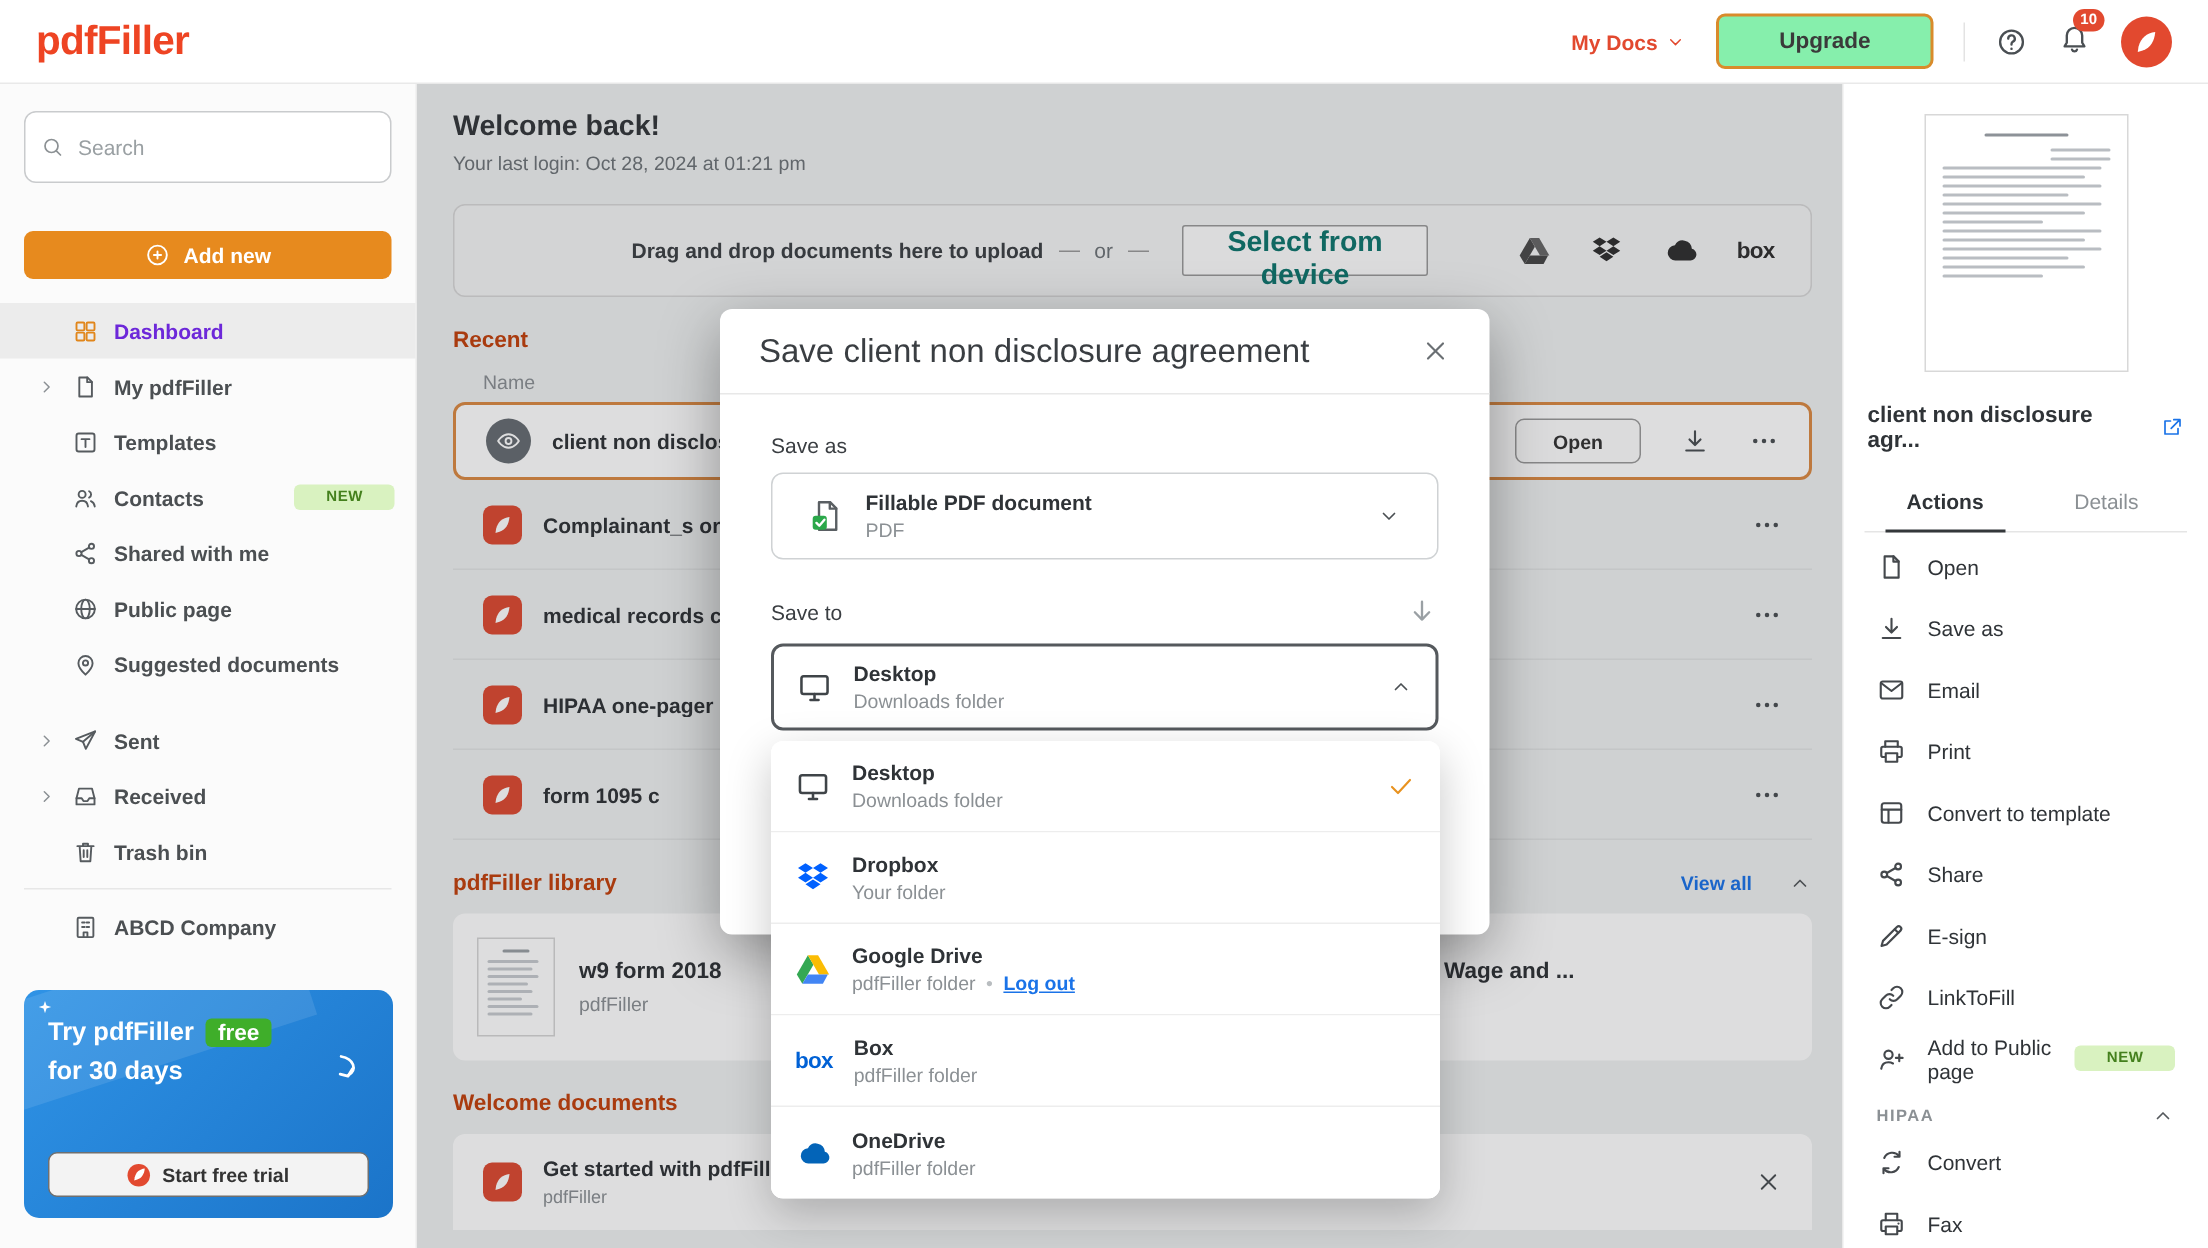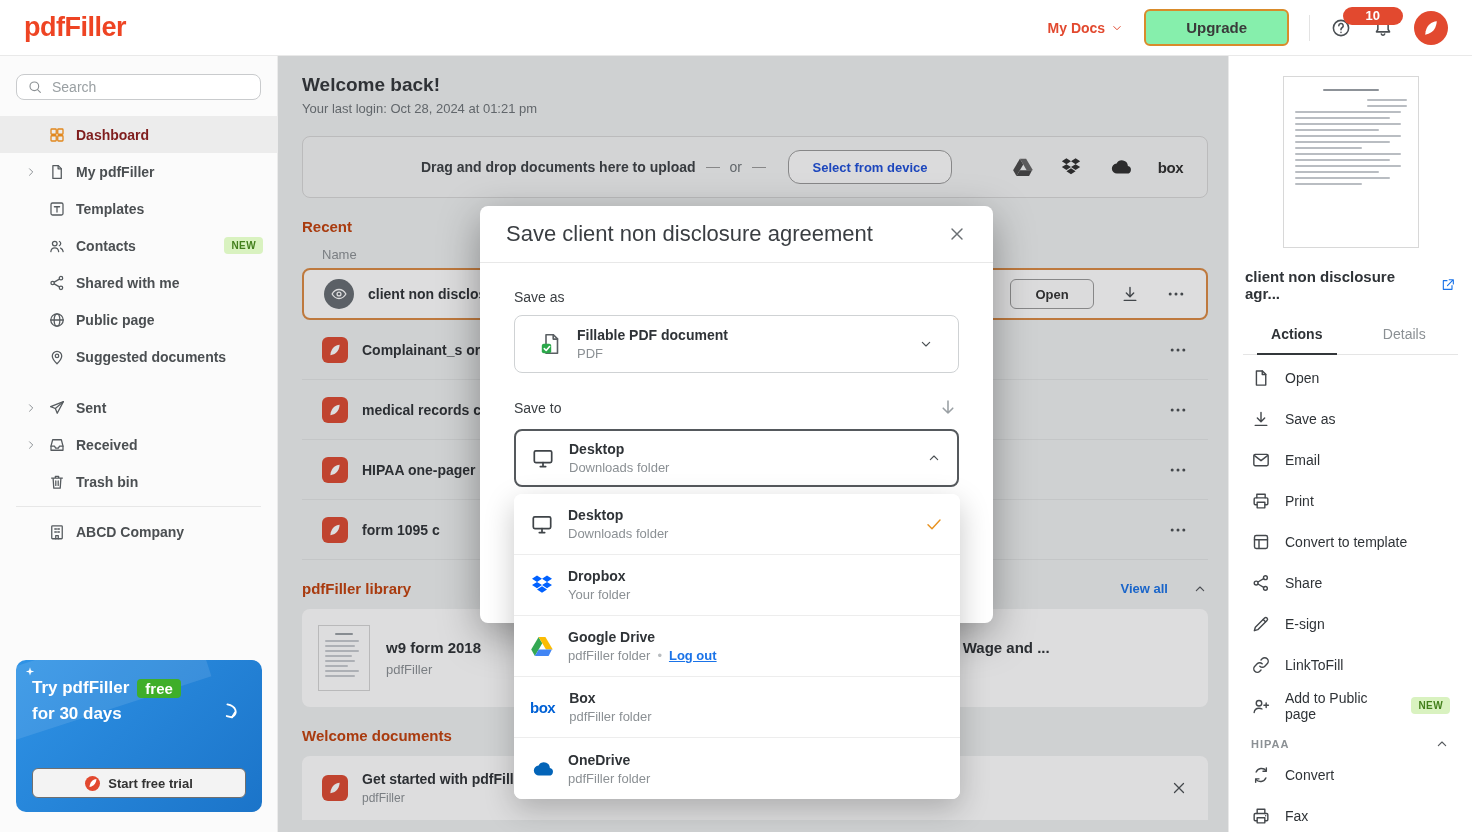--- a/index.html
+++ b/index.html
@@ -19,45 +19,45 @@
   .logo { font-size:27px; font-weight:bold; color:#ee4423; letter-spacing:-0.5px; }
   .header-right { margin-left:auto; display:flex; align-items:center; gap:20px; }
   .mydocs { color:#e2492f; font-weight:700; font-size:14px; display:flex; align-items:center; gap:5px; cursor:pointer; }
   .mydocs .ic { color:#e2492f; }
   .upgrade-btn { border:2px solid #d98b2b; border-radius:6px; padding:8px 40px; font-weight:700;
     font-size:15px; color:#3a3a3a; background:#86efac; cursor:pointer; font-family:inherit; }
   .header-sep { width:1px; height:26px; background:#e3e3e3; }
   .hicon { color:#4a4f53; cursor:pointer; }
   .bell-wrap { position:relative; }
   .badge-count { position:absolute; top:-8px; right:-9px; background:#e2492f; color:#fff;
-    font-size:13px; font-weight:700; border-radius:9px; padding:2px 23px; line-height:1.1; }
+    font-size:10px; font-weight:700; border-radius:9px; padding:2px 5px; line-height:1.1; }
   .avatar { width:34px; height:34px; border-radius:50%; background:#e2492f; display:flex;
     align-items:center; justify-content:center; cursor:pointer; }
 
   
   .sidebar { position:absolute; top:56px; left:0; width:278px; bottom:0; background:#fbfbfb;
     border-right:1px solid #ebebeb; padding:18px 16px 0; z-index:9; }
-  .search-box { display:flex; align-items:center; gap:9px; height:26px; border:1px solid #c9cbcd;
+  .search-box { display:flex; align-items:center; gap:9px; height:48px; border:1px solid #c9cbcd;
     border-radius:8px; background:#fff; padding:0 10px; color:#8c9194; }
   .search-box input { border:none; outline:none; flex:1; font-size:14px; background:transparent; color:#333; font-family:inherit; }
   .search-box input::placeholder { color:#9aa0a3; }
   .add-new { margin-top:32px; height:32px; width:100%; background:#e78a1e; color:#fff; border:none;
     border-radius:6px; font-weight:700; font-size:14px; display:flex; align-items:center;
     justify-content:center; gap:8px; cursor:pointer; font-family:inherit; }
   .add-new .ic { color:#fff; }
   .nav { margin:16px -16px 0; }
   .nav-item { display:flex; align-items:center; height:37px; padding:0 14px 0 24px; font-size:14px;
     font-weight:600; color:#4b4f52; gap:10px; cursor:pointer; }
   .nav-item .chev { color:#8a8f93; }
   .chev-sp { width:14px; flex:none; }
   .nico { color:#565b5f; }
-  .nav-item.active { background:#ececec; color:#7f1d1d; }
+  .nav-item.active { background:#ececec; color:#6d28d9; }
   .nav-item.active .nico { color:#e1861b; }
   .badge-new { margin-left:auto; background:#d9f2c0; color:#44801d; font-size:10px; font-weight:800;
-    padding:3px 7px; border-radius:4px; letter-spacing:0.4px; }
+    padding:3px 21px; border-radius:4px; letter-spacing:0.4px; }
   .nav-gap { height:14px; }
   .nav-divider { height:1px; background:#e7e7e7; margin:6px 16px; }
 
   .promo { position:absolute; left:16px; bottom:20px; width:246px; height:152px; border-radius:10px;
     background:linear-gradient(135deg,#2f93e6,#1b74c9); padding:18px 16px; color:#fff; overflow:hidden; }
   .promo::before { content:""; position:absolute; width:220px; height:70px; background:rgba(255,255,255,0.10);
     transform:rotate(-18deg); left:-30px; top:-18px; }
   .promo-star { position:absolute; left:8px; top:6px; color:#fff; }
   .promo-doodle { position:absolute; right:14px; top:40px; color:#fff; }
   .promo-line { position:relative; font-size:17px; font-weight:700; display:flex; gap:8px; align-items:center; }
@@ -72,22 +72,22 @@
   
   .main { position:absolute; top:56px; left:278px; right:244px; bottom:0; background:#eff1f1;
     padding:18px 20px 0 24px; overflow:hidden; }
   .welcome-title { font-size:19px; font-weight:700; color:#33373a; }
   .last-login { font-size:13px; color:#6e7478; margin-top:5px; }
   .upload-bar { margin-top:20px; height:62px; border:1px solid #d7d7d7; border-radius:8px;
     display:flex; align-items:center; padding:0 24px; background:rgba(255,255,255,0.3); }
   .upload-text { font-weight:700; font-size:14px; color:#3d4145; margin-left:94px; }
   .udash { width:14px; height:1px; background:#9a9a9a; margin:0 10px; }
   .uor { color:#6e7478; font-size:14px; }
-  .select-device { width:164px; height:34px; background:#fdfdfd; border:1px solid #9b9b9b; border-radius:12px;
-    font-weight:700; font-size:13px; color:#1d4ed8; margin-left:12px; cursor:pointer; font-family:inherit; }
+  .select-device { width:164px; height:34px; background:#fdfdfd; border:1px solid #9b9b9b; border-radius:2px;
+    font-weight:700; font-size:19px; color:#0f766e; margin-left:12px; cursor:pointer; font-family:inherit; }
   .upload-icons { margin-left:auto; display:flex; gap:26px; align-items:center;
     filter:grayscale(1) brightness(0.55); }
 
   .section-head { display:flex; align-items:center; margin-top:20px; }
   .section-title { font-size:15px; font-weight:700; color:#c2410c; }
   .view-all { margin-left:auto; color:#1a73e8; font-weight:700; font-size:13px; cursor:pointer; }
   .collapse-chev { margin-left:24px; color:#55595d; cursor:pointer; }
   .table-head { font-size:13px; color:#8b9094; margin:12px 0 6px 20px; }
 
   .row-selected { height:52px; background:#fff; border:2px solid #db8a43; border-radius:8px;
@@ -224,20 +224,29 @@
   <div class="sidebar">
     <div class="search-box">
       <span class="ic s16">
           <svg viewBox="0 0 24 24" fill="none" stroke="currentColor" stroke-width="1.7" stroke-linecap="round" stroke-linejoin="round">
             <circle cx="11" cy="11" r="6.5"></circle>
             <path d="M15.8 15.8L20 20"></path>
           </svg>
         </span>
       <input type="text" placeholder="Search" style="">
     </div>
+    <button class="add-new">
+      <span class="ic s18">
+          <svg viewBox="0 0 24 24" fill="none" stroke="currentColor" stroke-width="1.7" stroke-linecap="round" stroke-linejoin="round">
+            <circle cx="12" cy="12" r="8.3"></circle>
+            <path d="M12 8.8v6.4M8.8 12h6.4"></path>
+          </svg>
+        </span>
+      <span>Add new</span>
+    </button>
     <div class="nav">
       <div class="nav-item active">
         <span class="chev-sp"></span>
         <span class="ic s18 nico">
             <svg viewBox="0 0 24 24" fill="none" stroke="currentColor" stroke-width="1.7" stroke-linecap="round" stroke-linejoin="round">
               <rect x="4" y="4" width="7" height="7" rx="1"></rect>
               <rect x="13" y="4" width="7" height="7" rx="1"></rect>
               <rect x="4" y="13" width="7" height="7" rx="1"></rect>
               <rect x="13" y="13" width="7" height="7" rx="1"></rect>
             </svg>

